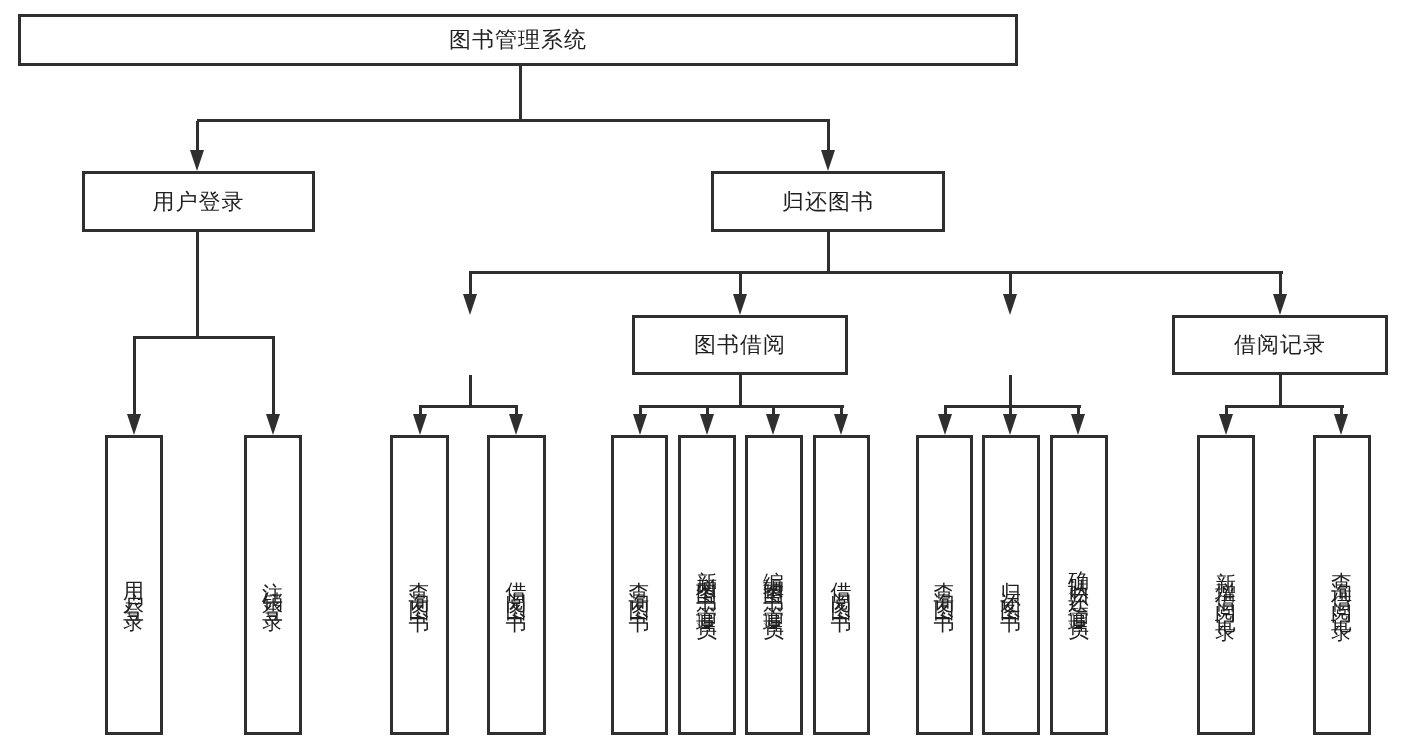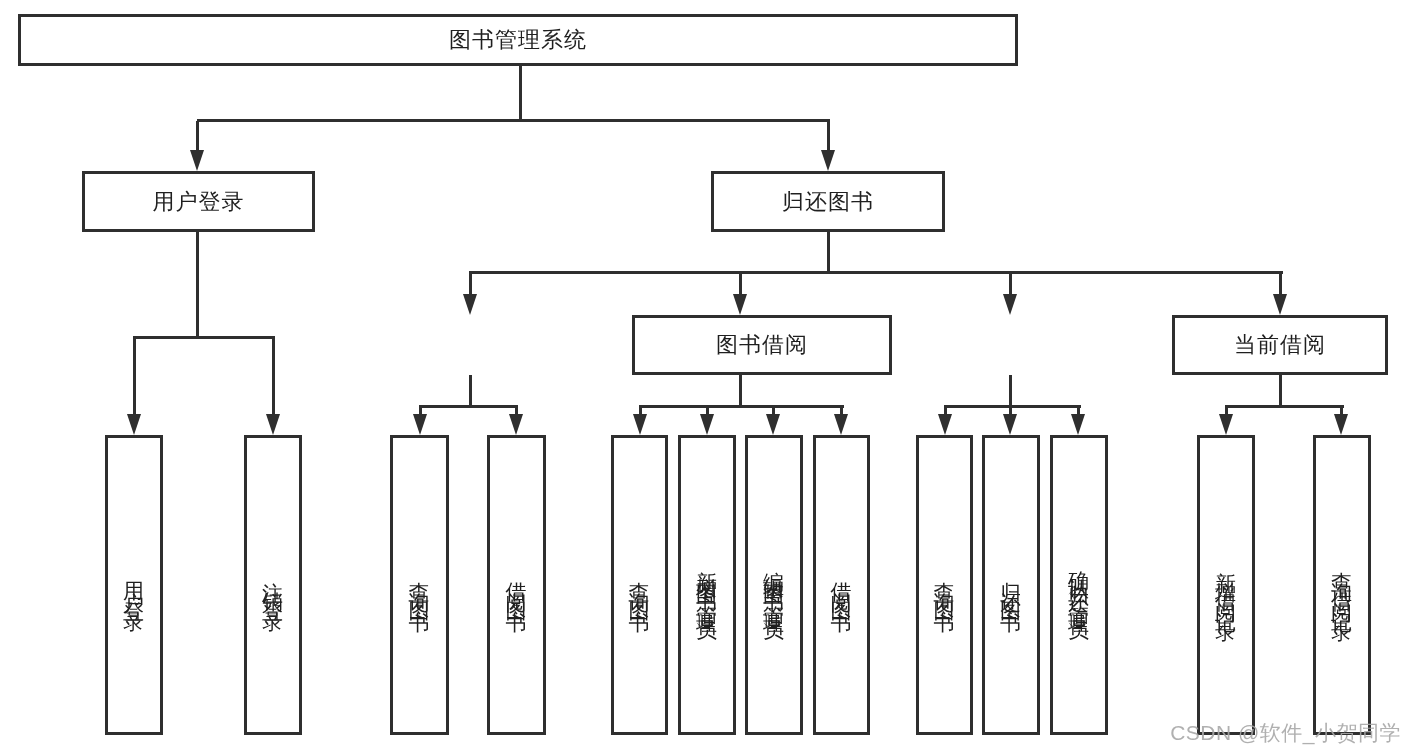--- a/index.html
+++ b/index.html
@@ -46,25 +46,25 @@
     <span class="lbl">图书管理系统</span>
   </div>
 
   <div class="box hbox" style="left:82px;top:171px;width:233px;height:61px">
     <span class="lbl">用户登录</span>
   </div>
   <div class="box hbox" style="left:711px;top:171px;width:234px;height:61px">
     <span class="lbl">归还图书</span>
   </div>
 
-  <div class="box hbox" style="left:632px;top:315px;width:260px;height:60px">
+  <div class="box hbox" style="left:632px;top:315px;width:216px;height:60px">
     <span class="lbl">图书借阅</span>
   </div>
   <div class="box hbox" style="left:1172px;top:315px;width:216px;height:60px">
-    <span class="lbl">当前借阅</span>
+    <span class="lbl">借阅记录</span>
   </div>
 
   <div class="box vbox" style="left:105px;top:435px;width:58px;height:300px">
     <span class="lbl">用户登录</span>
   </div>
   <div class="box vbox" style="left:244px;top:435px;width:58px;height:300px">
     <span class="lbl">注销登录</span>
   </div>
 
   <div class="box vbox" style="left:390px;top:435px;width:59px;height:300px">
@@ -152,14 +152,13 @@
       <div class="arrow" style="left: 700px; top: 414px;"></div>
       <div class="arrow" style="left: 766px; top: 414px;"></div>
       <div class="arrow" style="left: 834px; top: 414px;"></div>
       <div class="arrow" style="left: 938px; top: 414px;"></div>
       <div class="arrow" style="left: 1003px; top: 414px;"></div>
       <div class="arrow" style="left: 1071px; top: 414px;"></div>
       <div class="arrow" style="left: 1219px; top: 414px;"></div>
       <div class="arrow" style="left: 1334px; top: 414px;"></div>
     </div>
 
-  <div class="watermark">CSDN @软件_小贺同学</div>
 </div>
 
 </body></html>

